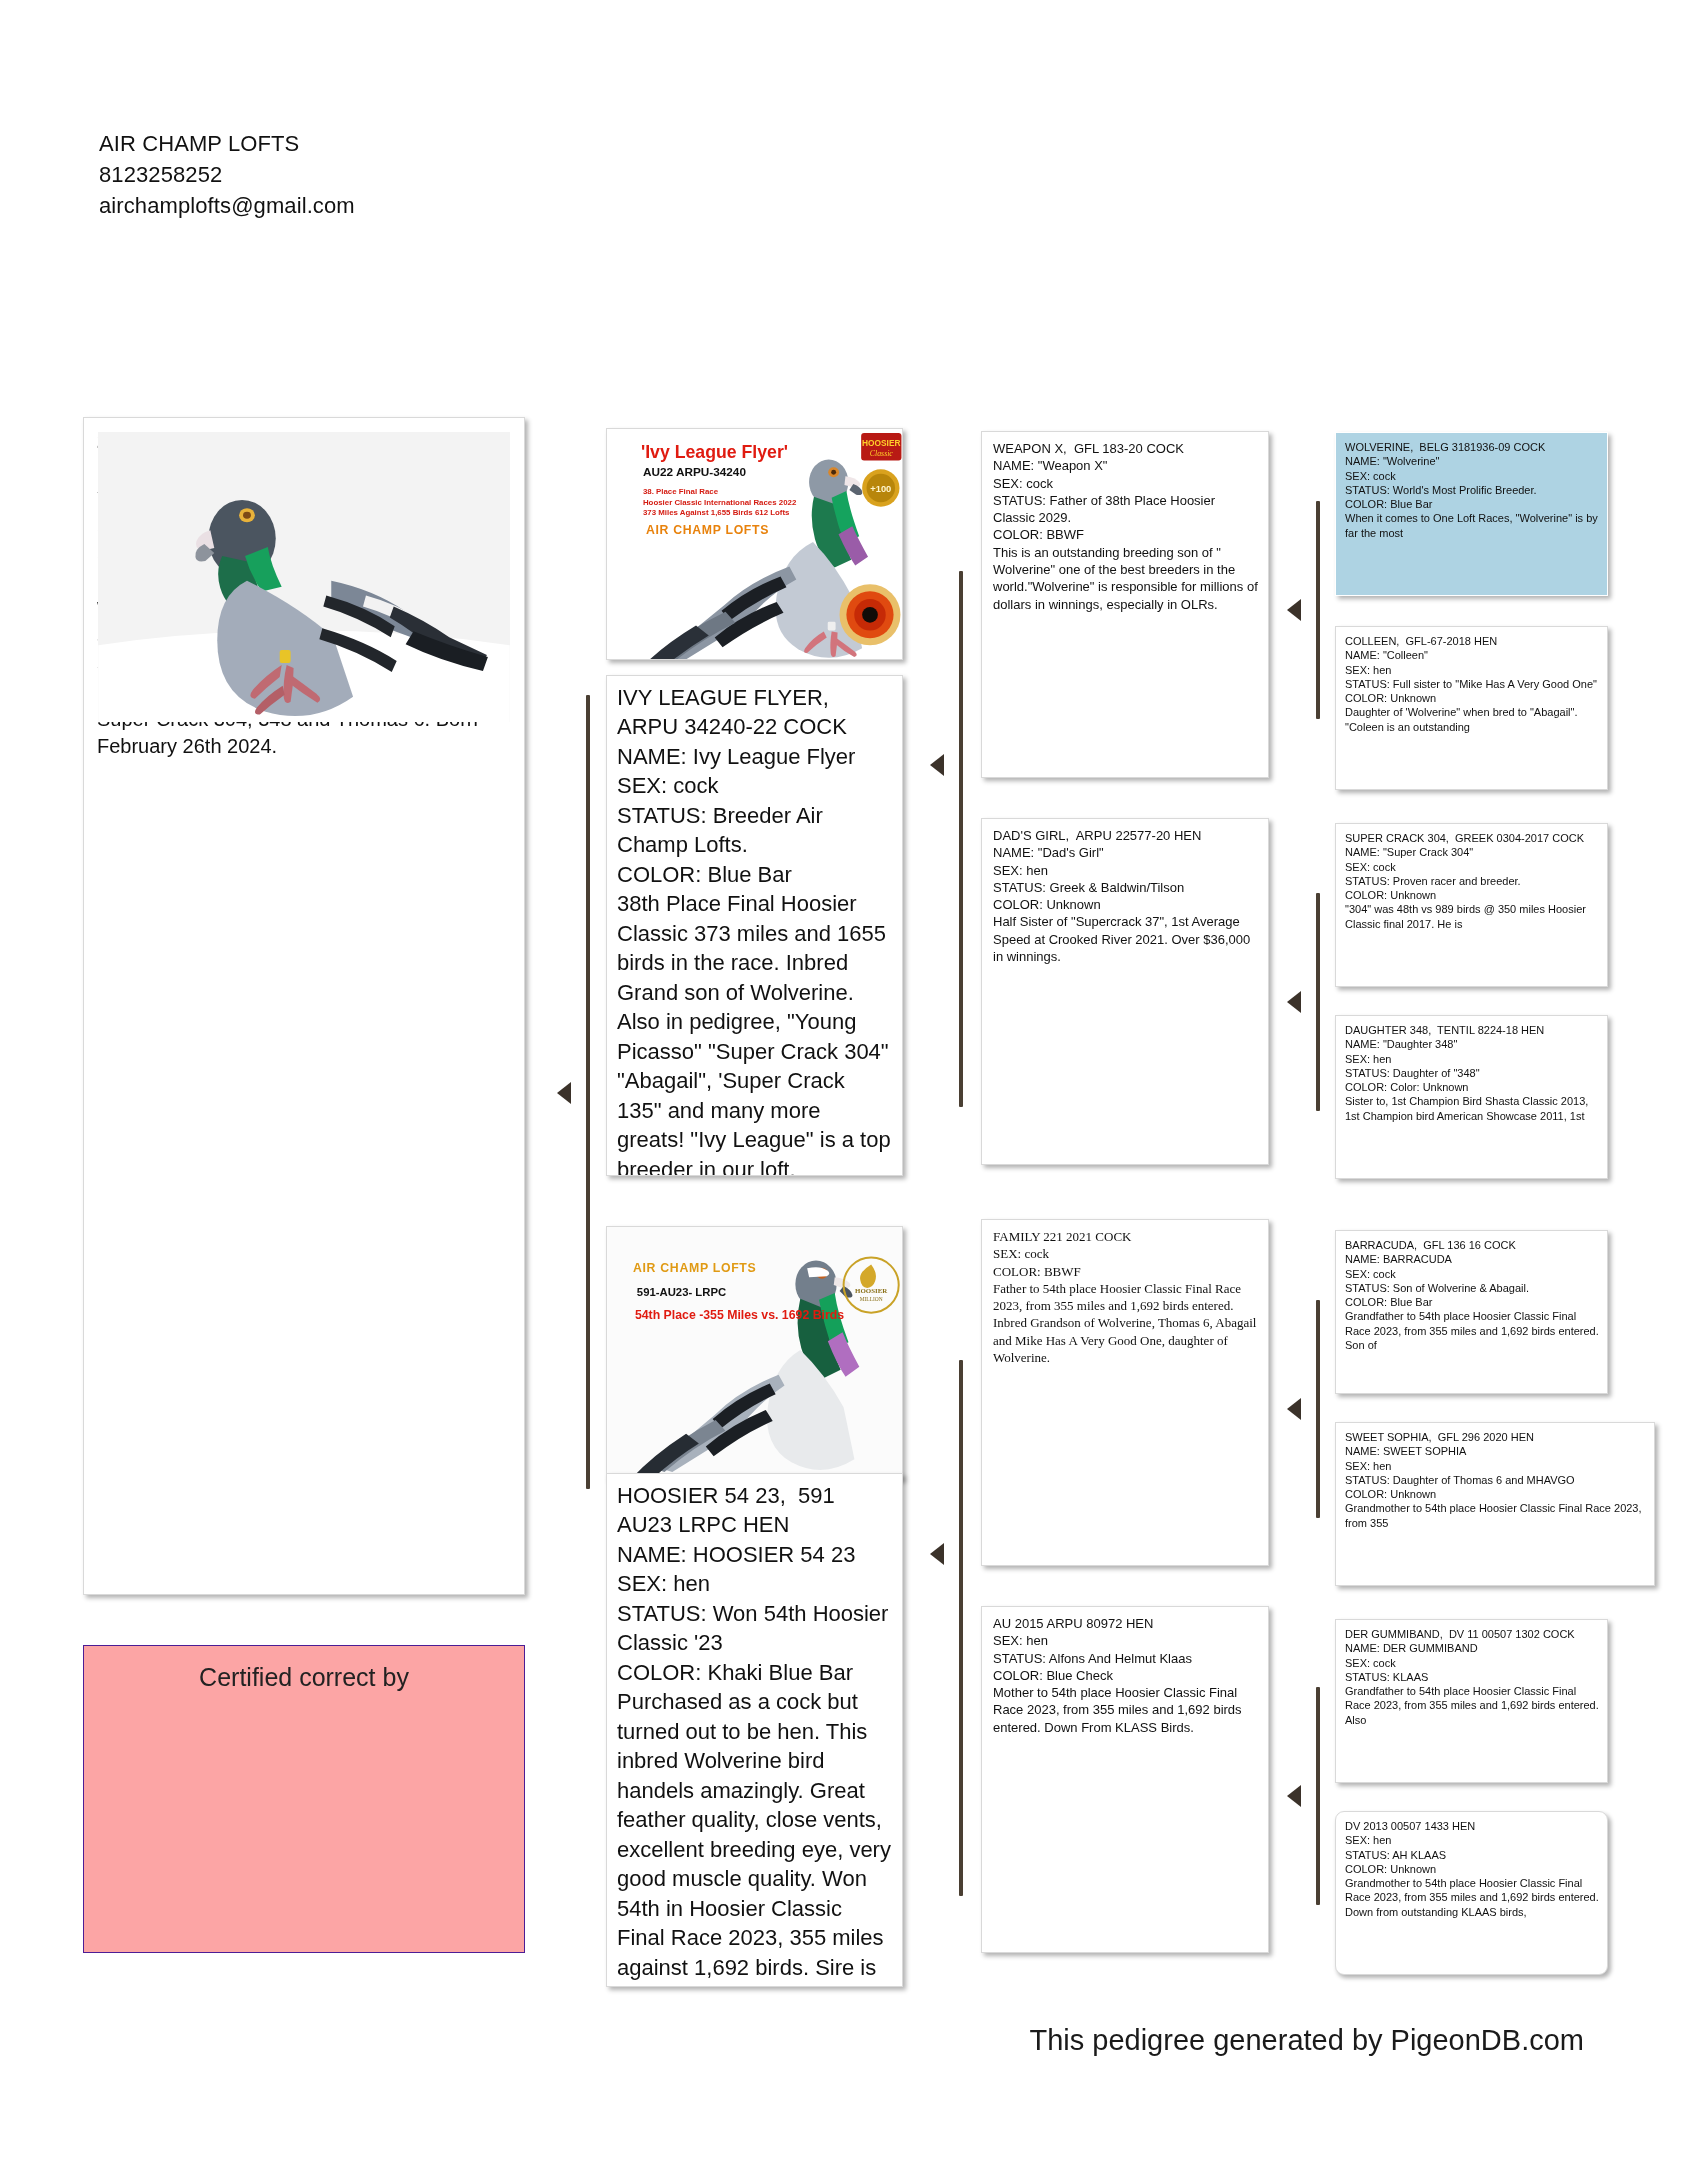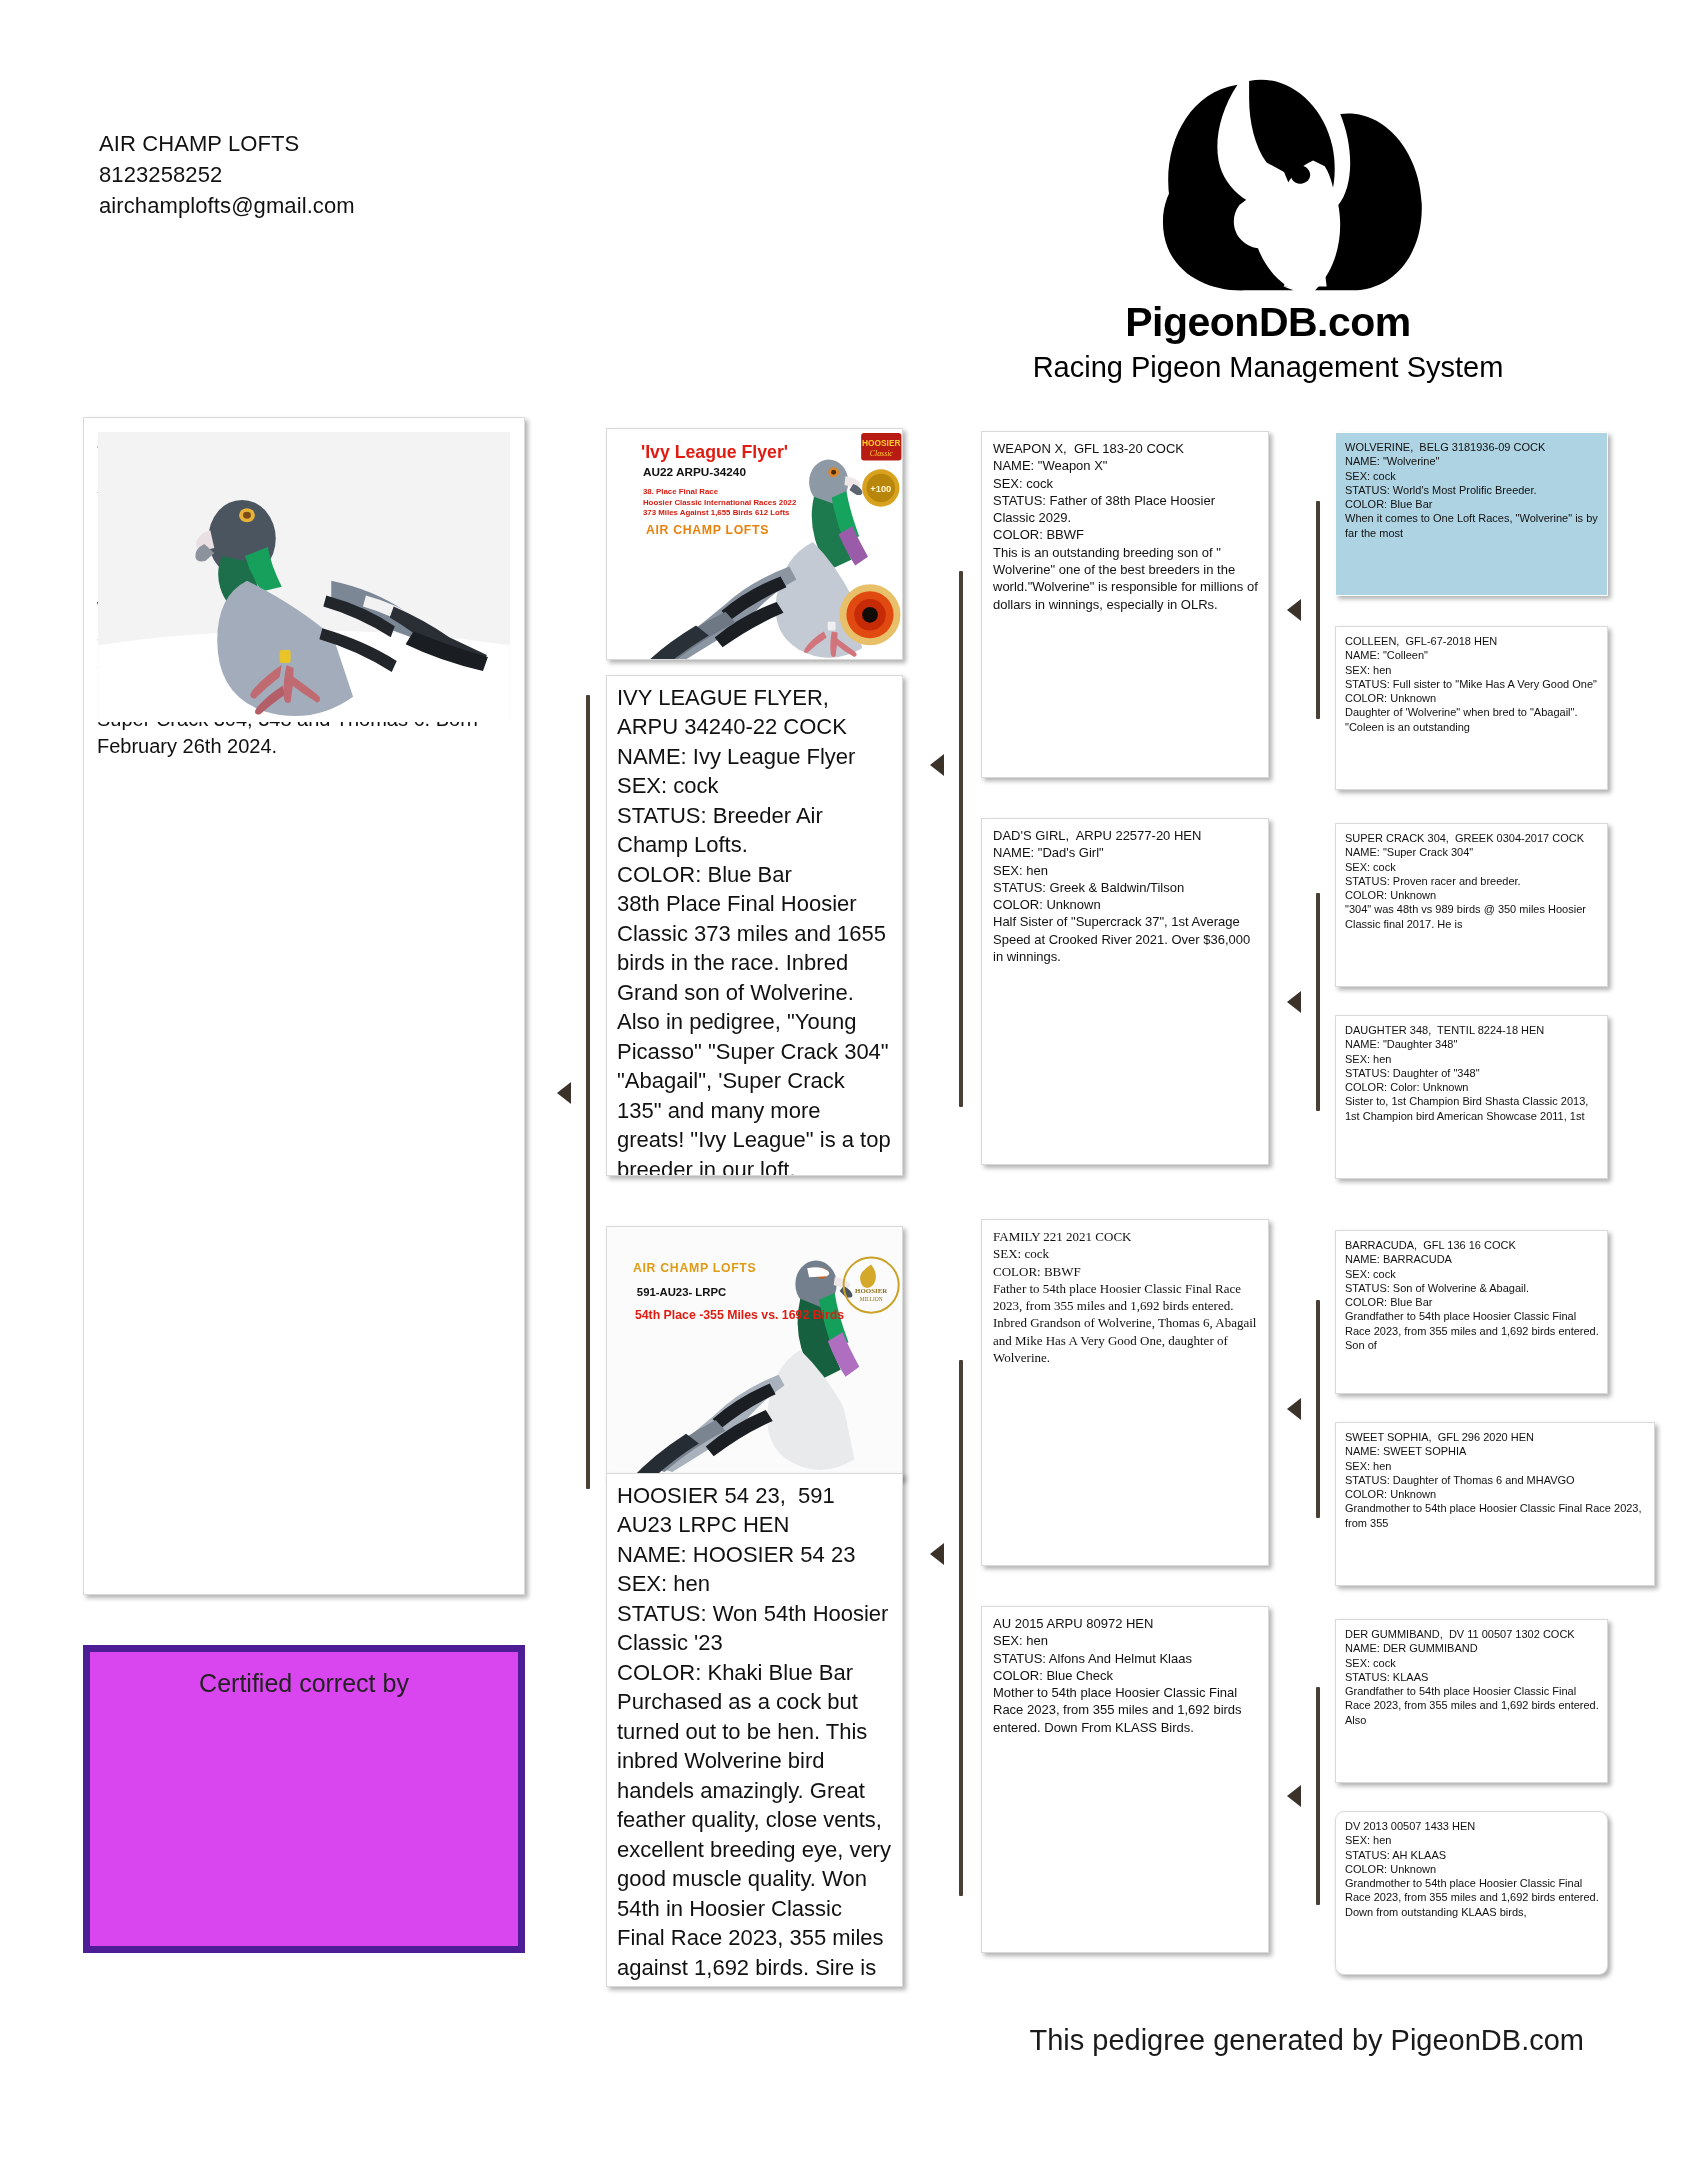--- a/index.html
+++ b/index.html
@@ -81,21 +81,21 @@
   .arrow{
     position:absolute;width:0;height:0;
     border-top:11px solid transparent;
     border-bottom:11px solid transparent;
     border-right:14px solid #3b322a;
   }
 
   
   .cert-box{
     position:absolute;left:83px;top:1645px;width:442px;height:308px;
-    border:7px solid #4c1d95;background:#d946ef;box-sizing:border-box;
+    border:1px solid #4c1d95;background:#fca5a5;box-sizing:border-box;
   }
   .cert-label{
     font-size:25px;text-align:center;padding-top:17px;color:#222;
     font-family:"Liberation Sans", sans-serif;
   }
 
   .footer{
     position:absolute;left:0;top:2024px;width:1687px;
     text-align:right;padding-right:103px;box-sizing:border-box;
     font-size:29px;color:#1a1a1a;
@@ -105,32 +105,20 @@
 <body>
 
 <div class="page">
 
   <div class="loft-info">
     <div>AIR CHAMP LOFTS</div>
     <div>8123258252</div>
     <div>airchamplofts@gmail.com</div>
   </div>
 
-  <div class="brand">
-    <svg class="brand-logo" viewBox="0 0 360 230">
-      <path fill="#000" d="M148 6 C95 14 70 72 78 124 C84 168 112 206 152 214 L200 214 C172 196 160 160 163 128 C150 122 138 110 132 96 C122 72 128 36 148 6 Z"></path>
-      <path fill="#000" d="M160 2 C198 -6 236 24 246 70 C252 100 246 128 232 146 L206 120 L196 96 L178 86 C166 70 160 44 160 20 Z"></path>
-      <path fill="#000" d="M254 36 C300 30 336 76 338 128 C340 176 314 214 272 218 L228 218 C250 196 258 162 252 130 C268 110 268 70 254 36 Z"></path>
-      <path fill="#000" d="M88 104 C72 118 66 148 76 174 C88 204 122 220 158 218 L206 218 C170 206 148 176 146 142 C128 140 106 126 88 104 Z"></path>
-      <path fill="#fff" d="M226 84 C212 90 202 102 196 114 L176 110 L150 130 C142 140 142 156 152 166 C162 176 178 178 190 170 L200 188 L196 214 L240 214 L236 182 L244 152 C252 132 248 106 238 90 Z"></path>
-      <path fill="#000" d="M206 92 c6 -4 13 -3 16 3 c3 6 -1 12 -8 13 c-7 1 -12 -5 -11 -11 Z"></path>
-    </svg>
-    <div class="brand-name">PigeonDB.com</div>
-    <div class="brand-tag">Racing Pigeon Management System</div>
-  </div>
 
   <div class="card" style="left:83px;top:417px;width:442px;height:1178px;">
     <div class="photo-card" style="left:14px;top:14px;width:412px;height:290px;background:#f4f4f4;">
       <svg viewBox="0 0 830 585" style="width:412px;height:290px;display:block;">
         <rect width="830" height="585" fill="#f3f3f3"></rect>
         <path d="M0 430 Q415 370 830 430 L830 585 L0 585 Z" fill="#ffffff"></path>
         <ellipse cx="290" cy="215" rx="68" ry="78" fill="#4b5560"></ellipse>
         <path d="M250 250 q-14 30 -4 64 q12 40 50 58 l46 -14 q-26 -46 -30 -94 Z" fill="#1d6e4a"></path>
         <path d="M296 250 q10 36 34 72 l40 -10 q-22 -44 -28 -80 Z" fill="#17a05c"></path>
         <ellipse cx="300" cy="168" rx="16" ry="14" fill="#e8b23a"></ellipse>

